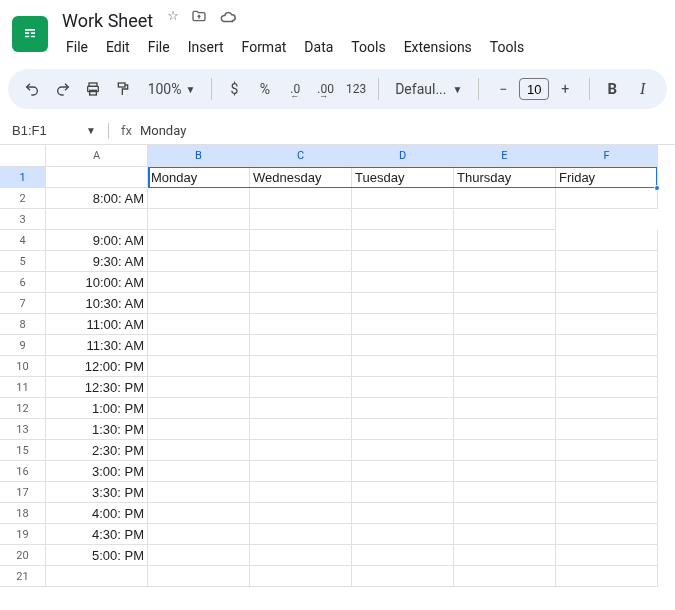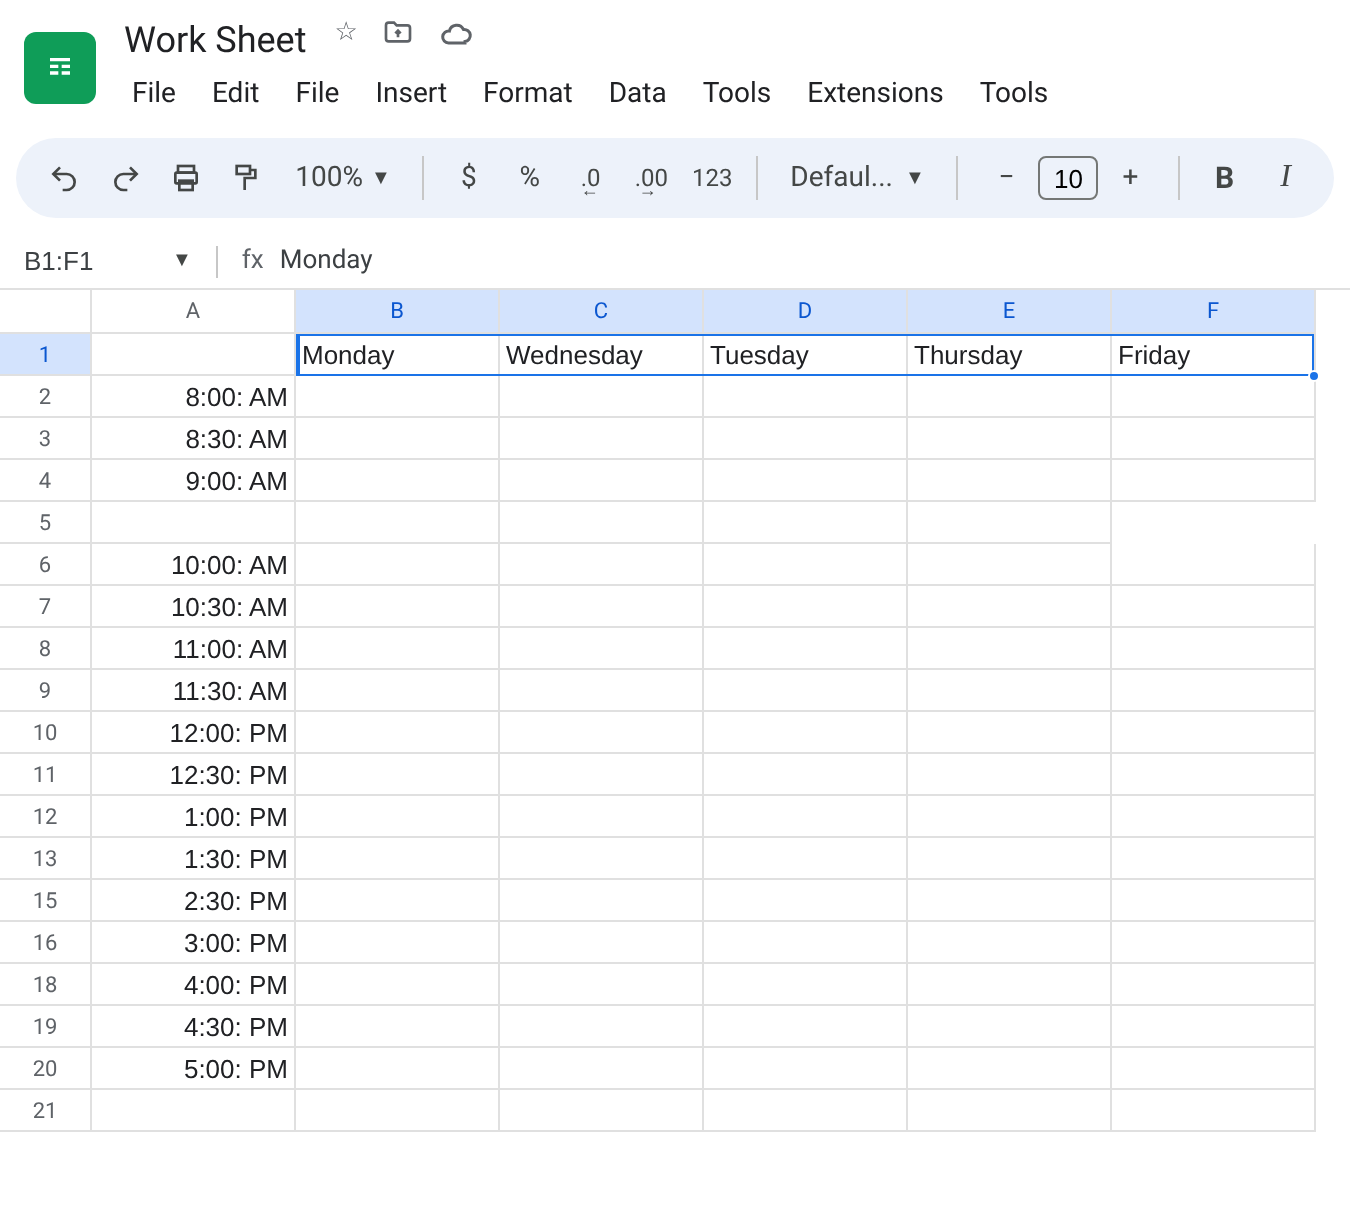--- a/index.html
+++ b/index.html
@@ -176,38 +176,38 @@
         <div class="row-h">2</div>
         <div class="cell col-A right" style="width:102px">8:00: AM</div>
         <div class="cell col-B" style="width:102px"></div>
         <div class="cell col-C" style="width:102px"></div>
         <div class="cell col-D" style="width:102px"></div>
         <div class="cell col-E" style="width:102px"></div>
         <div class="cell col-F" style="width:102px"></div>
       </div>
       <div class="row">
         <div class="row-h">3</div>
-        <div class="cell col-A right" style="width:102px">8:30: AM</div>
         <div class="cell col-B" style="width:102px"></div>
         <div class="cell col-C" style="width:102px"></div>
         <div class="cell col-D" style="width:102px"></div>
         <div class="cell col-E" style="width:102px"></div>
         <div class="cell col-F" style="width:102px"></div>
       </div>
       <div class="row">
         <div class="row-h">4</div>
         <div class="cell col-A right" style="width:102px">9:00: AM</div>
         <div class="cell col-B" style="width:102px"></div>
         <div class="cell col-C" style="width:102px"></div>
         <div class="cell col-D" style="width:102px"></div>
         <div class="cell col-E" style="width:102px"></div>
         <div class="cell col-F" style="width:102px"></div>
       </div>
       <div class="row">
         <div class="row-h">5</div>
+        <div class="cell col-A right" style="width:102px">9:30: AM</div>
         <div class="cell col-B" style="width:102px"></div>
         <div class="cell col-C" style="width:102px"></div>
         <div class="cell col-D" style="width:102px"></div>
         <div class="cell col-E" style="width:102px"></div>
         <div class="cell col-F" style="width:102px"></div>
       </div>
       <div class="row">
         <div class="row-h">6</div>
         <div class="cell col-A right" style="width:102px">10:00: AM</div>
         <div class="cell col-B" style="width:102px"></div>
@@ -284,20 +284,29 @@
         <div class="cell col-A right" style="width:102px">2:30: PM</div>
         <div class="cell col-B" style="width:102px"></div>
         <div class="cell col-C" style="width:102px"></div>
         <div class="cell col-D" style="width:102px"></div>
         <div class="cell col-E" style="width:102px"></div>
         <div class="cell col-F" style="width:102px"></div>
       </div>
       <div class="row">
         <div class="row-h">16</div>
         <div class="cell col-A right" style="width:102px">3:00: PM</div>
+        <div class="cell col-B" style="width:102px"></div>
+        <div class="cell col-C" style="width:102px"></div>
+        <div class="cell col-D" style="width:102px"></div>
+        <div class="cell col-E" style="width:102px"></div>
+        <div class="cell col-F" style="width:102px"></div>
+      </div>
+      <div class="row">
+        <div class="row-h">17</div>
+        <div class="cell col-A right" style="width:102px">3:30: PM</div>
         <div class="cell col-B" style="width:102px"></div>
         <div class="cell col-C" style="width:102px"></div>
         <div class="cell col-D" style="width:102px"></div>
         <div class="cell col-E" style="width:102px"></div>
         <div class="cell col-F" style="width:102px"></div>
       </div>
       <div class="row">
         <div class="row-h">18</div>
         <div class="cell col-A right" style="width:102px">4:00: PM</div>
         <div class="cell col-B" style="width:102px"></div>

